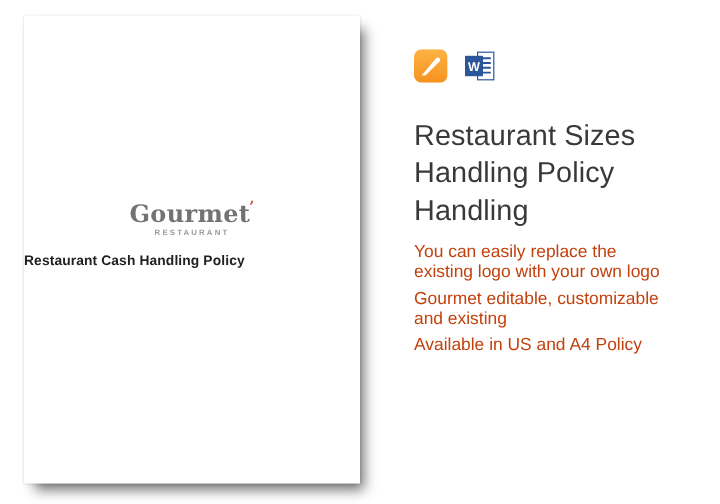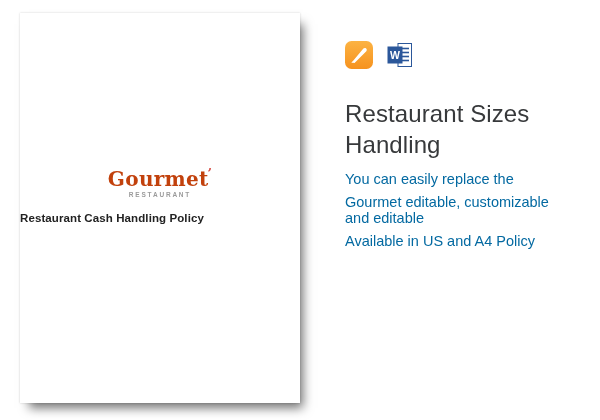--- a/index.html
+++ b/index.html
@@ -11,21 +11,21 @@
 
   
   .page{
     position:absolute;left:20px;top:13px;width:280px;height:390px;
     background:#ffffff;
     box-shadow:0 0 2px rgba(0,0,0,0.18), 6px 8px 10px -3px rgba(0,0,0,0.55);
   }
   .logo-block{position:absolute;top:153px;left:0;width:100%;text-align:center;}
   .logo-name{
     font-family:"DejaVu Serif","Liberation Serif",serif;
-    font-weight:bold;font-size:20px;color:#c2410c;letter-spacing:0.3px;line-height:22px;
+    font-weight:bold;font-size:20px;color:#737373;letter-spacing:0.3px;line-height:22px;
   }
   .logo-mark{
     font-family:"DejaVu Serif",serif;font-weight:bold;
     font-size:13px;color:#d8524a;vertical-align:8px;margin-left:-1px;
   }
   .logo-sub{
     margin-top:1px;font-size:6.5px;font-weight:bold;
     letter-spacing:1.8px;color:#9b9b9b;
   }
   .doc-title{
@@ -36,21 +36,21 @@
   
   .details{position:absolute;left:345px;top:41px;width:250px;}
   .icons-row{display:flex;gap:13px;}
   .fmt-icon{width:28px;height:28px;display:block;}
   .panel-title{
     margin:29px 0 0;font-size:24px;line-height:31px;font-weight:400;
     color:#37393b;letter-spacing:0.1px;
   }
   .features{margin-top:11px;}
   .feature{
-    margin:0 0 6px;font-size:14.5px;line-height:16.5px;color:#0369a1;
+    margin:0 0 6px;font-size:14.5px;line-height:16.5px;color:#c2410c;
   }
 </style>
 </head>
 <body>
 
 <div class="page">
   <div class="logo-block">
     <div>
       <span class="logo-name">Gourmet</span><span class="logo-mark">’</span>
     </div>
@@ -80,28 +80,30 @@
       <line x1="15" y1="11.5" x2="23" y2="11.5" stroke="#2b579a" stroke-width="1.6"></line>
       <line x1="15" y1="15.5" x2="23" y2="15.5" stroke="#2b579a" stroke-width="1.6"></line>
       <line x1="15" y1="19.5" x2="23" y2="19.5" stroke="#2b579a" stroke-width="1.6"></line>
       <rect x="1.5" y="5.5" width="15" height="17" fill="#2b579a"></rect>
       <text x="9" y="18.3" font-family="Liberation Sans, sans-serif" font-size="10.5" font-weight="bold" fill="#ffffff" text-anchor="middle">W</text>
     </svg>
   </div>
 
   <h1 class="panel-title">
     <div>Restaurant Sizes</div>
+    <div>Handling Policy</div>
     <div>Handling</div>
   </h1>
 
   <div class="features">
     <p class="feature">
       <span>You can easily replace the</span><br>
+      <span>existing logo with your own logo</span>
     </p>
     <p class="feature">
       <span>Gourmet editable, customizable</span><br>
-      <span>and editable</span>
+      <span>and existing</span>
     </p>
     <p class="feature">
       <span>Available in US and A4 Policy</span>
     </p>
   </div>
 </div>
 
 </body></html>

